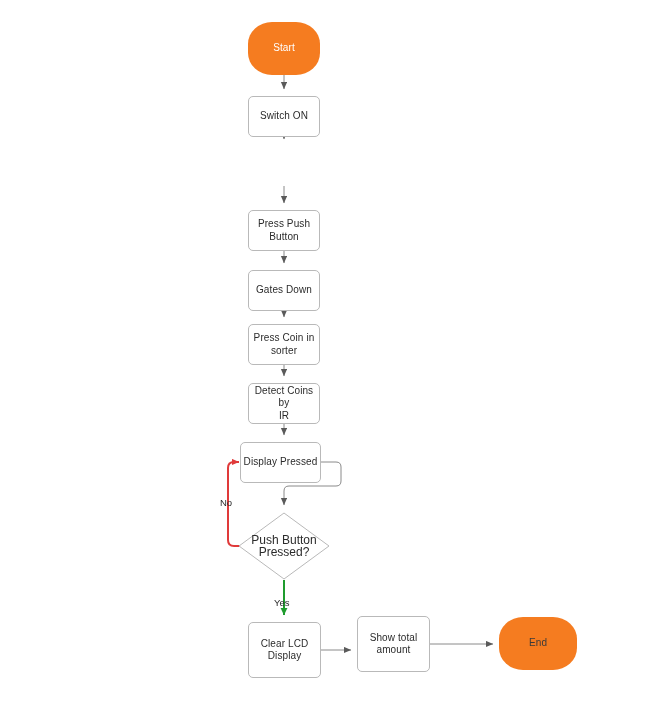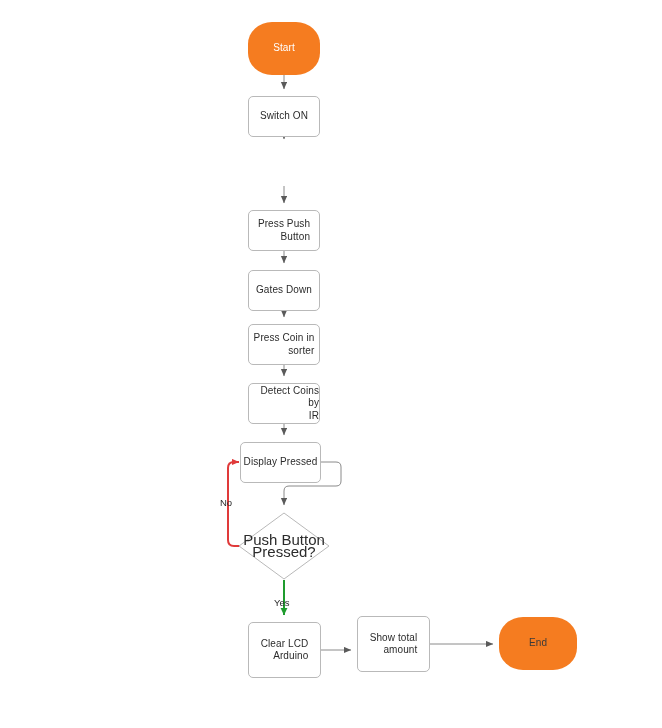--- a/index.html
+++ b/index.html
@@ -39,42 +39,41 @@
     font-size: 10px;
     line-height: 12.5px;
     color: #2b2b2b;
     letter-spacing: 0.1px;
     white-space: pre-line;
   }
   .proc {
     background: #ffffff;
     border: 1px solid #b9b9b9;
     border-radius: 5px;
-    text-align: right;
   }
   .proc-alt {
     background: #ccccee;
     border: 1px solid #9a9ac4;
     border-radius: 4px;
     color: #2b2b2b;
   }
   .terminator {
     background: #f57c20;
     border: none;
     border-radius: 24px / 22px;
   }
   .terminator .tlabel-light { color: #ffffff; }
   .terminator .tlabel-dark { color: #3a3a3a; }
   .decision {
     position: absolute;
     display: flex;
     align-items: center;
     justify-content: center;
     text-align: center;
-    font-size: 15px;
+    font-size: 12px;
     line-height: 12.5px;
     color: #2b2b2b;
     white-space: pre-line;
   }
   .decision .dtext {
     position: relative;
     z-index: 2;
   }
   .decision .dshape {
     position: absolute;
@@ -163,21 +162,21 @@
   <div class="decision" style="left:238px; top:512px; width:92px; height:68px;">
     <svg class="dshape" viewBox="0 0 92 68" preserveAspectRatio="none">
       <polygon points="46,1 91,34 46,67 1,34" fill="#ffffff" stroke="#b9b9b9" stroke-width="1"></polygon>
     </svg>
     <span class="dtext">Push Button
 Pressed?</span>
   </div>
 
   <div class="node proc" style="left:248px; top:622px; width:73px; height:56px;">
     <span>Clear LCD
-Arduino</span>
+Display</span>
   </div>
 
   <div class="node terminator" style="left:499px; top:617px; width:78px; height:53px;">
     <span class="tlabel-dark">End</span>
   </div>
 
   <div class="node proc" style="left:357px; top:616px; width:73px; height:56px;">
     <span>Show total
 amount</span>
   </div>

